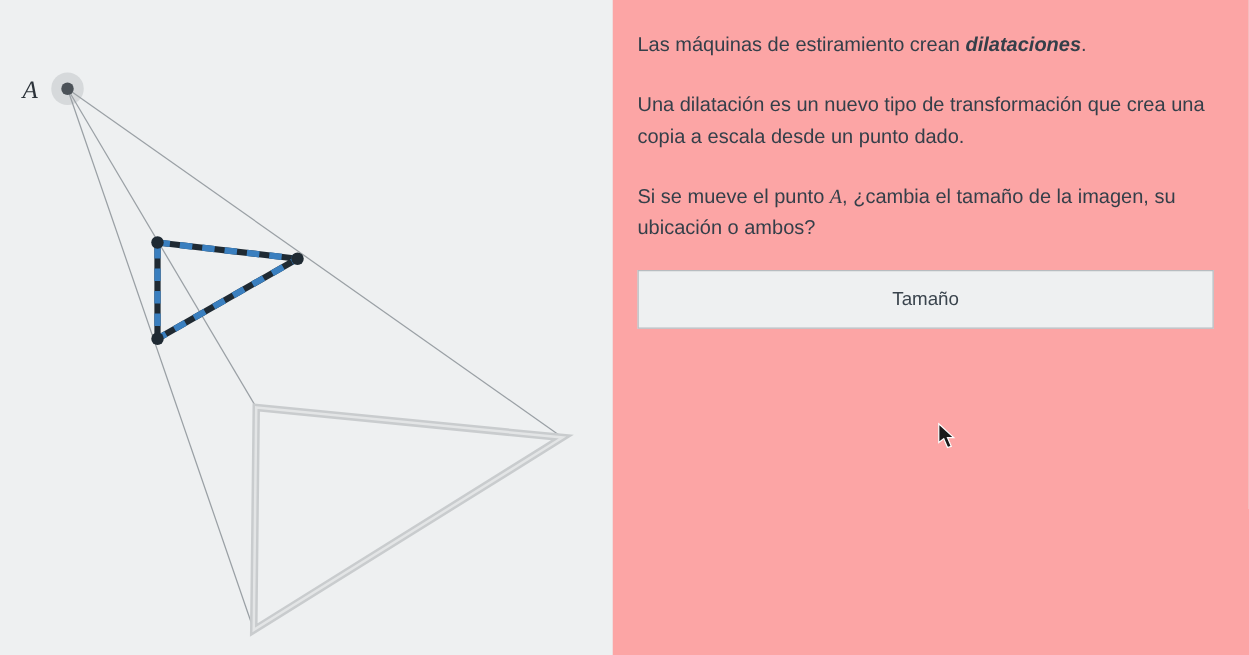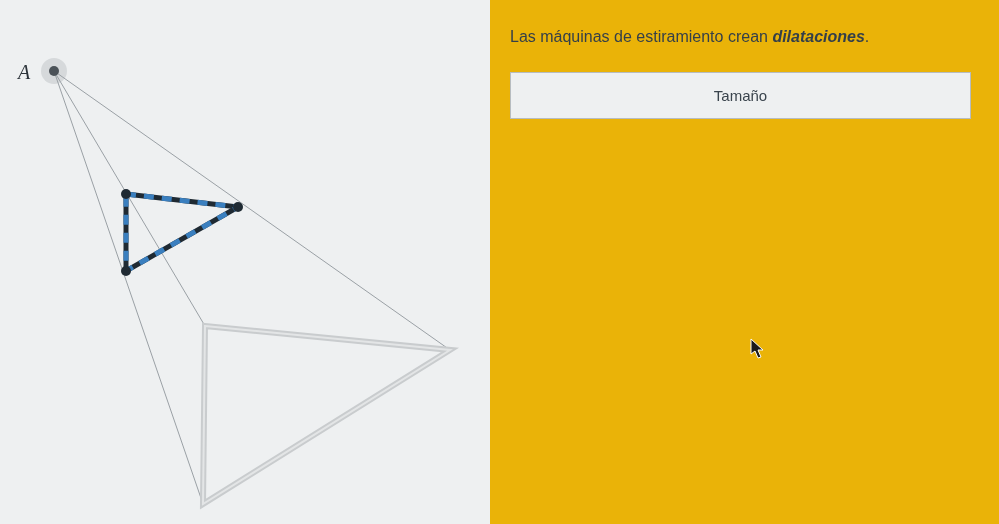--- a/index.html
+++ b/index.html
@@ -19,21 +19,21 @@
     .diagram-panel {
       width: 490px;
       height: 100%;
       position: relative;
       background: #eef0f1;
     }
     .text-panel {
       flex: 1;
       padding: 24px 28px 14px 20px;
       color: #2a3540;
-      background: #eab308;
+      background: #fca5a5;
     }
     .paragraph {
       font-size: 16px;
       line-height: 1.6;
       margin-bottom: 22px;
       color: #343f49;
     }
     .paragraph strong {
       font-style: italic;
       font-weight: 700;
@@ -123,20 +123,24 @@
       <circle cx="126" cy="271" r="5" fill="#1f2a33"></circle>
 
       <circle cx="54" cy="71" r="5" fill="#4b5258"></circle>
     </svg>
   </div>
 
   <div class="text-panel">
     <p class="paragraph">
       <span>Las máquinas de estiramiento crean </span><strong>dilataciones</strong><span>.</span>
     </p>
+    <p class="paragraph">Una dilatación es un nuevo tipo de transformación que crea una copia a escala desde un punto dado.</p>
+    <p class="question">
+      <span>Si se mueve el punto </span><span class="point-var">A</span><span>, ¿cambia el tamaño de la imagen, su ubicación o ambos?</span>
+    </p>
     <div class="options">
       <button class="option-btn">Tamaño</button>
     </div>
   </div>
 
 </div>
 
 <svg class="cursor" viewBox="0 0 16 22">
   <path d="M1 1 L1 16 L5 13 L8 20 L11 19 L8 12 L13 12 Z" fill="#1a1a1a" stroke="#fafafa" stroke-width="1"></path>
 </svg>

